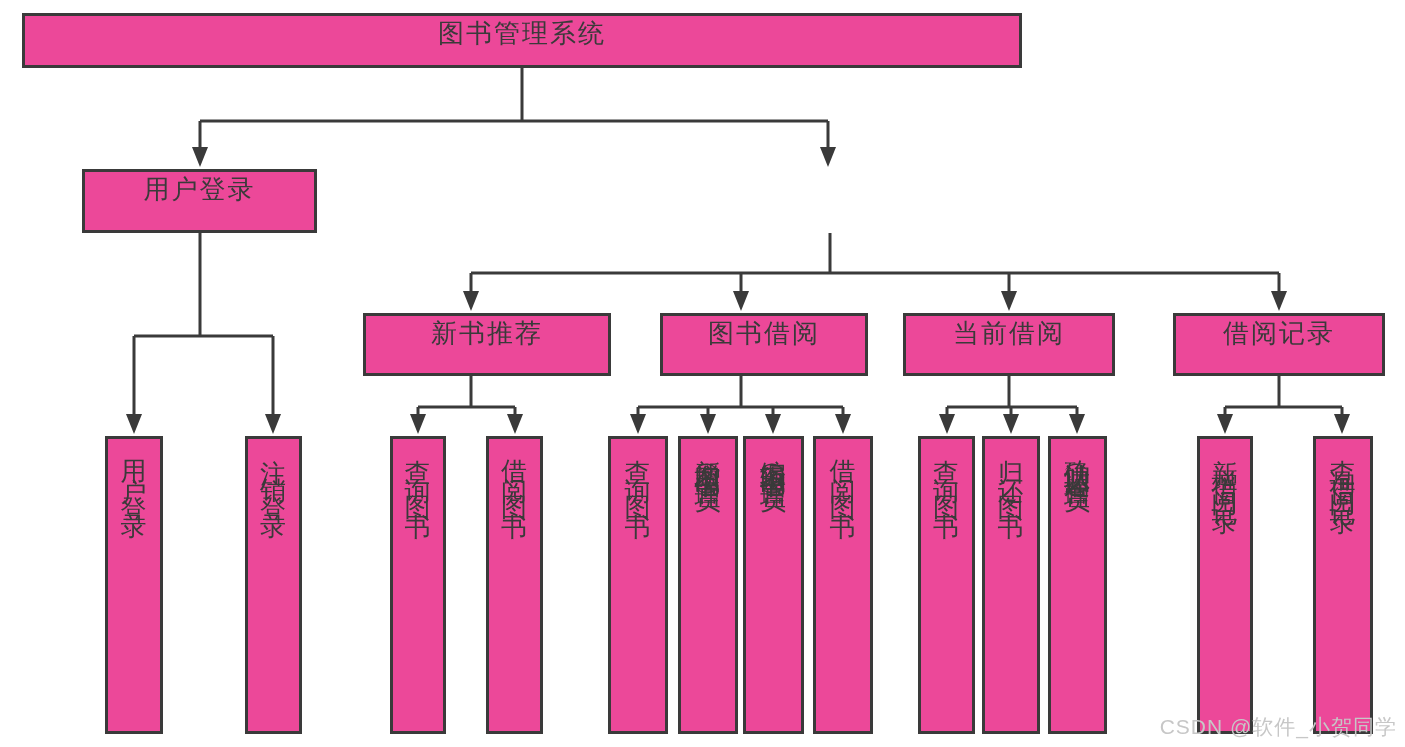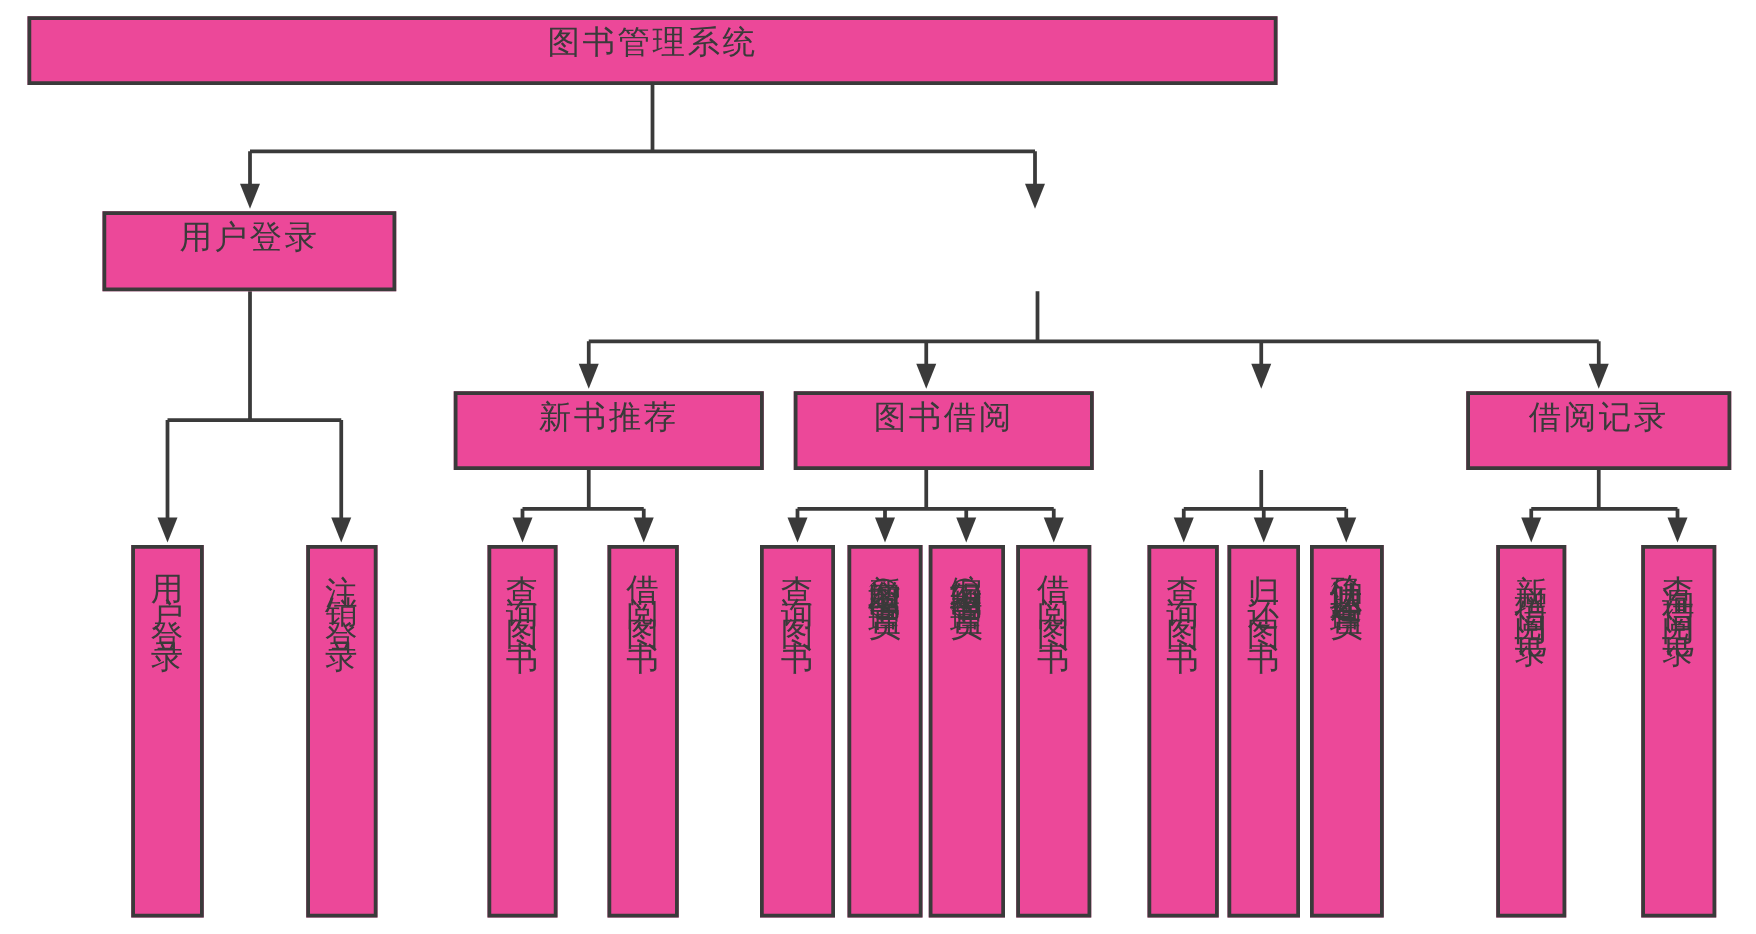--- a/index.html
+++ b/index.html
@@ -76,22 +76,25 @@
     <span class="root-label">图书管理系统</span>
   </div>
 
   <div class="box" style="left:82px;top:169px;width:235px;height:64px;">
     <span class="hlabel">用户登录</span>
   </div>
 
   <div class="box" style="left:363px;top:313px;width:248px;height:63px;">
     <span class="hlabel">新书推荐</span>
   </div>
-  <div class="box" style="left:635px;top:313px;width:240px;height:63px;font-family:Liberation Mono, monospace;">
+  <div class="box" style="left:660px;top:313px;width:208px;height:63px;font-family:Liberation Mono, monospace;">
     <span class="hlabel">图书借阅</span>
+  </div>
+  <div class="box" style="left:903px;top:313px;width:212px;height:63px;">
+    <span class="hlabel">当前借阅</span>
   </div>
   <div class="box" style="left:1173px;top:313px;width:212px;height:63px;">
     <span class="hlabel">借阅记录</span>
   </div>
 
   <div class="box" style="left:105px;top:436px;width:58px;height:298px;">
     <span class="vlabel s4">用户登录</span>
   </div>
   <div class="box" style="left:245px;top:436px;width:57px;height:298px;">
     <span class="vlabel s4">注销登录</span>
@@ -127,14 +130,15 @@
     <span class="vlabel s9">确认归还（管理员）</span>
   </div>
 
   <div class="box" style="left:1197px;top:436px;width:56px;height:298px;">
     <span class="vlabel s6">新增借阅记录</span>
   </div>
   <div class="box" style="left:1313px;top:436px;width:60px;height:298px;">
     <span class="vlabel s6">查询借阅记录</span>
   </div>
 
+  <div class="watermark">CSDN @软件_小贺同学</div>
 
 </div>
 
 </body></html>

